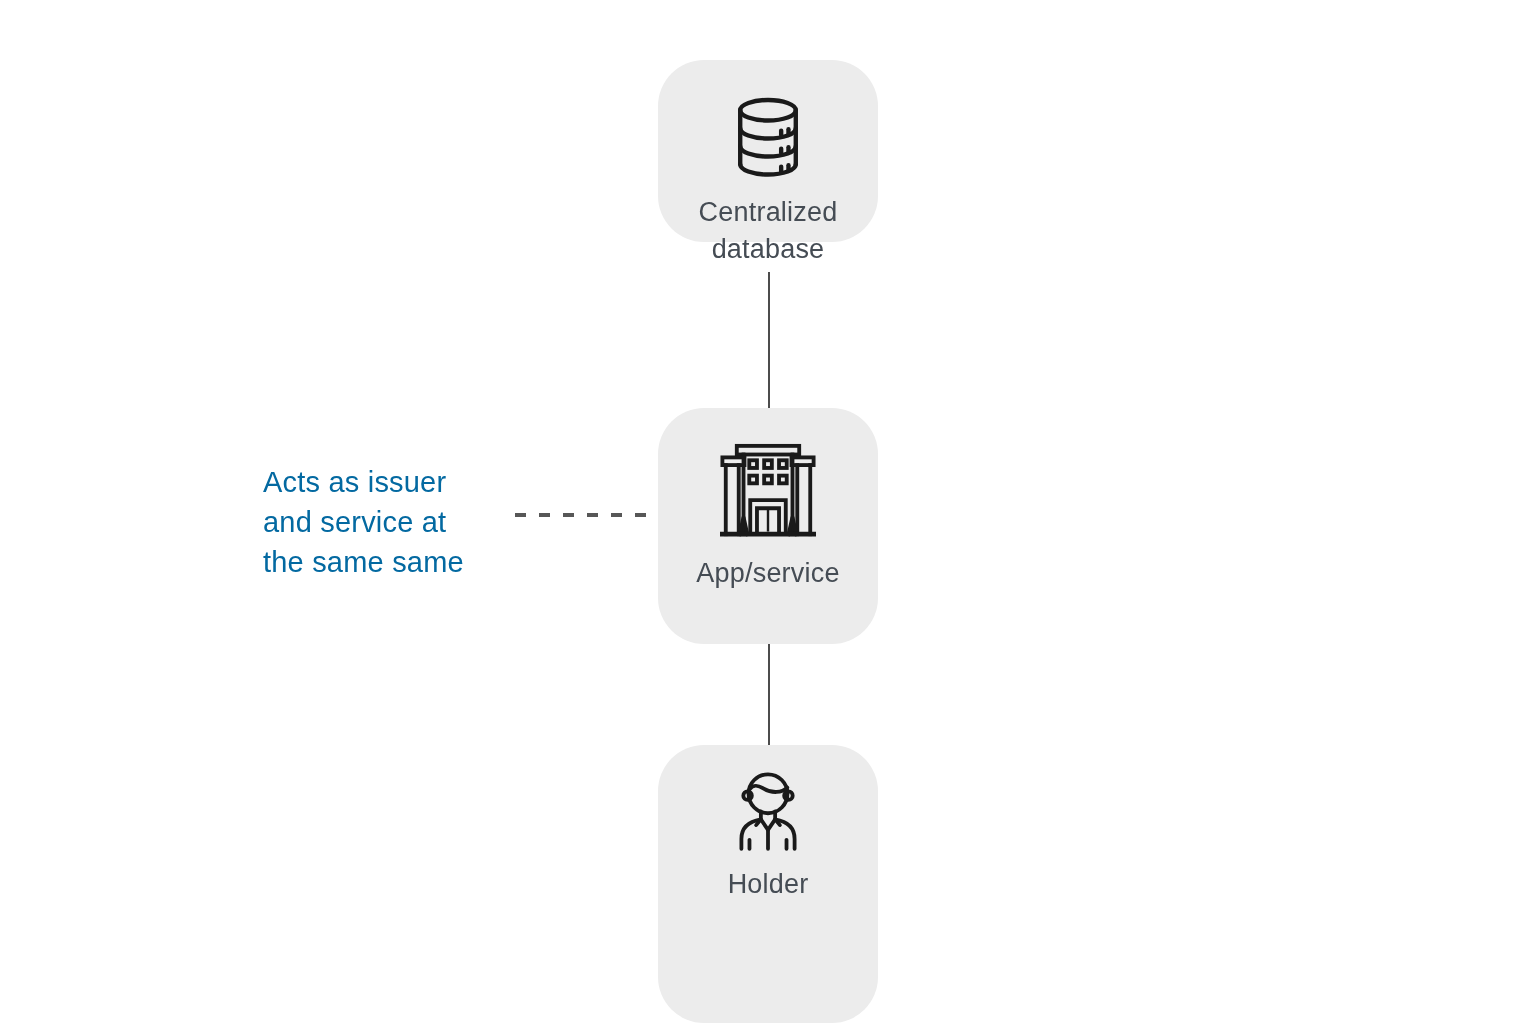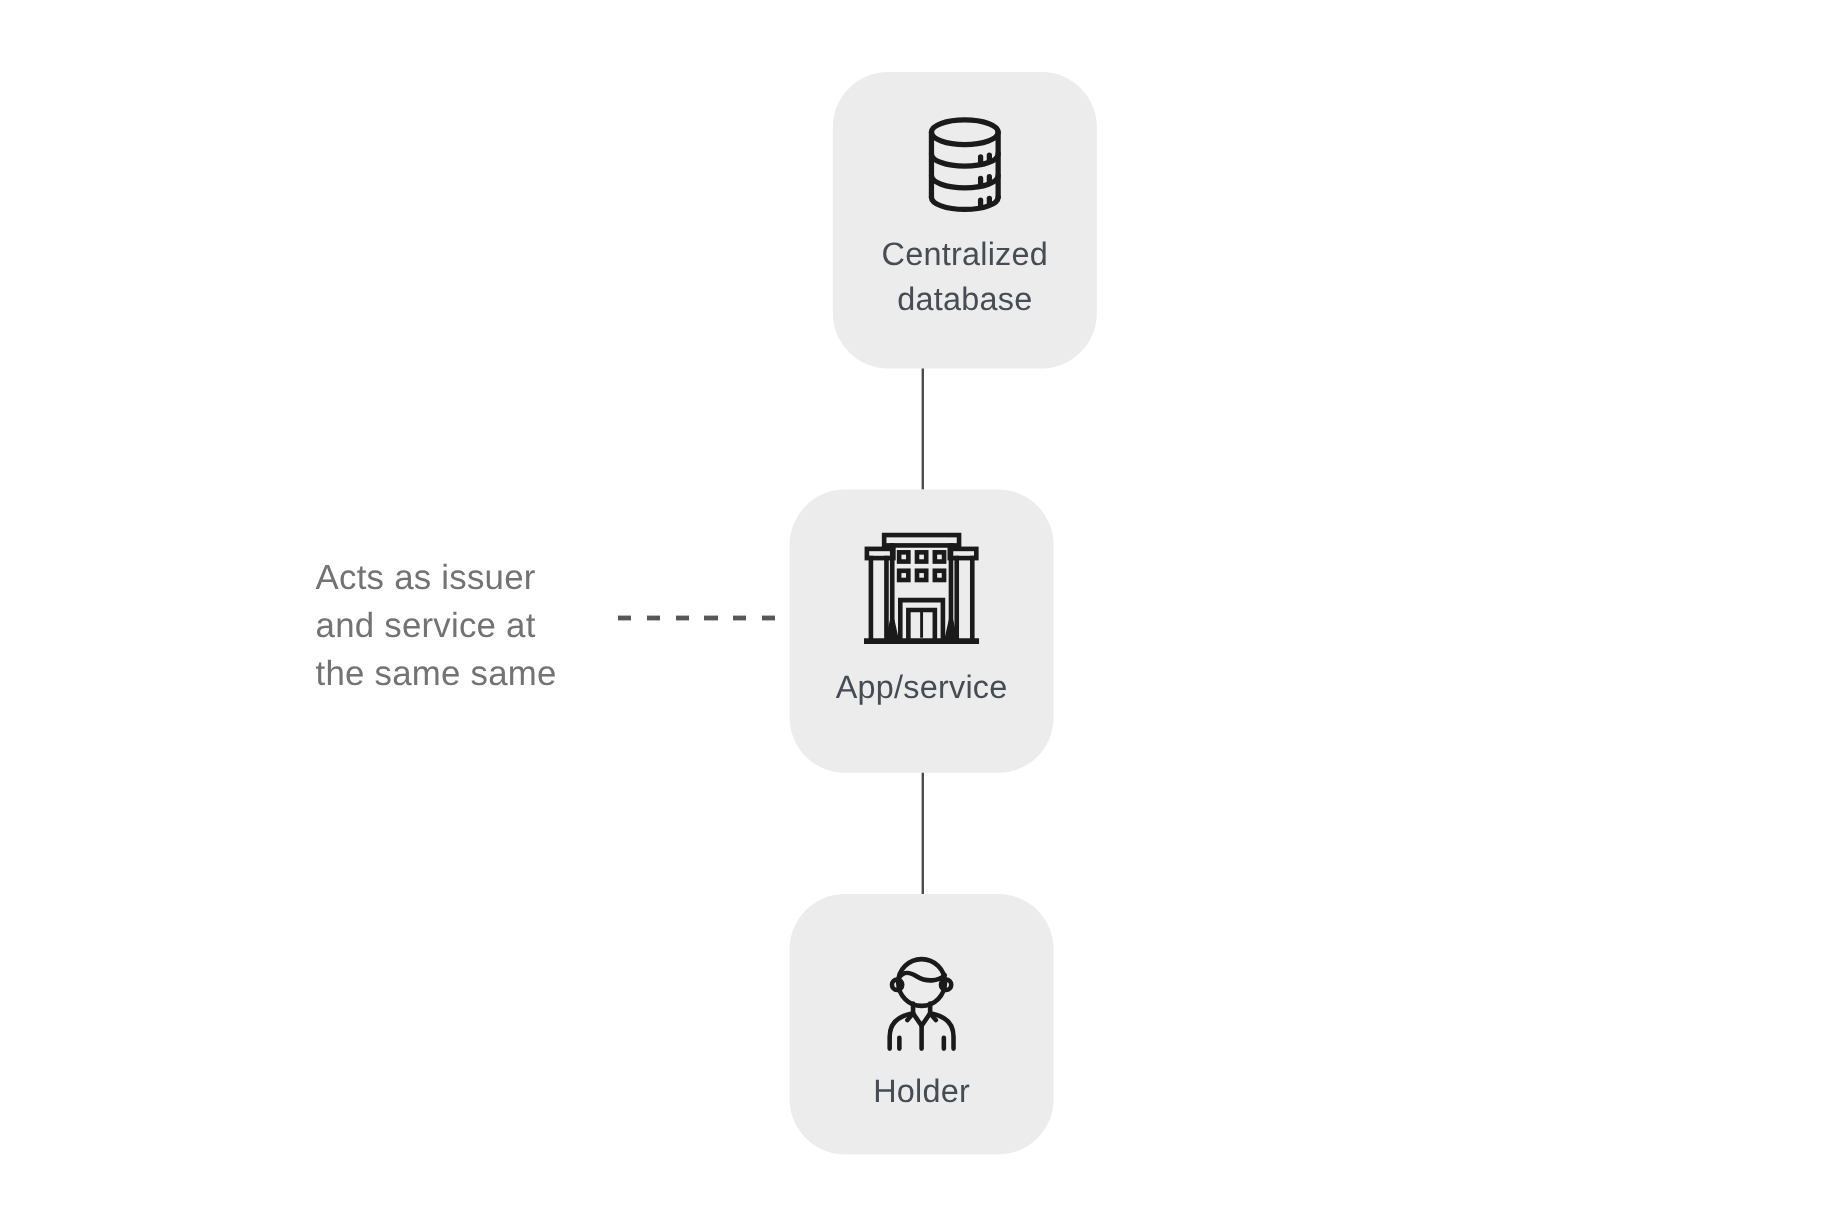--- a/index.html
+++ b/index.html
@@ -20,23 +20,23 @@
     left: 658px;
     width: 220px;
     background: #ececec;
     border-radius: 46px;
     display: flex;
     flex-direction: column;
     align-items: center;
     justify-content: flex-start;
     box-sizing: border-box;
   }
-  .node-database { top: 60px;  height: 247px; padding-top: 36px; margin-left: 36px; }
+  .node-database { top: 60px;  height: 182px; padding-top: 36px; }
   .node-app      { top: 408px; height: 236px; padding-top: 33px; }
-  .node-holder   { top: 745px; height: 217px; padding-top: 44px; }
+  .node-holder   { top: 745px; height: 278px; padding-top: 19px; }
   .node-label {
     margin-top: 14px;
     font-size: 27px;
     line-height: 37px;
     font-weight: 500;
     color: #454c54;
     text-align: center;
     letter-spacing: 0.2px;
   }
   .node-icon { flex: 0 0 auto; display: block; }
@@ -56,21 +56,21 @@
     height: 4px;
     background: repeating-linear-gradient(to right, #575757 0 11px, transparent 11px 24px);
   }
   .annotation {
     position: absolute;
     left: 263px;
     top: 462px;
     font-size: 29px;
     line-height: 40px;
     font-weight: 500;
-    color: #737373;
+    color: #0369a1;
     letter-spacing: 0.2px;
   }
 </style>
 </head>
 <body>
 
 <div class="canvas">
 
   <div class="annotation">
     <div>Acts as issuer</div>

